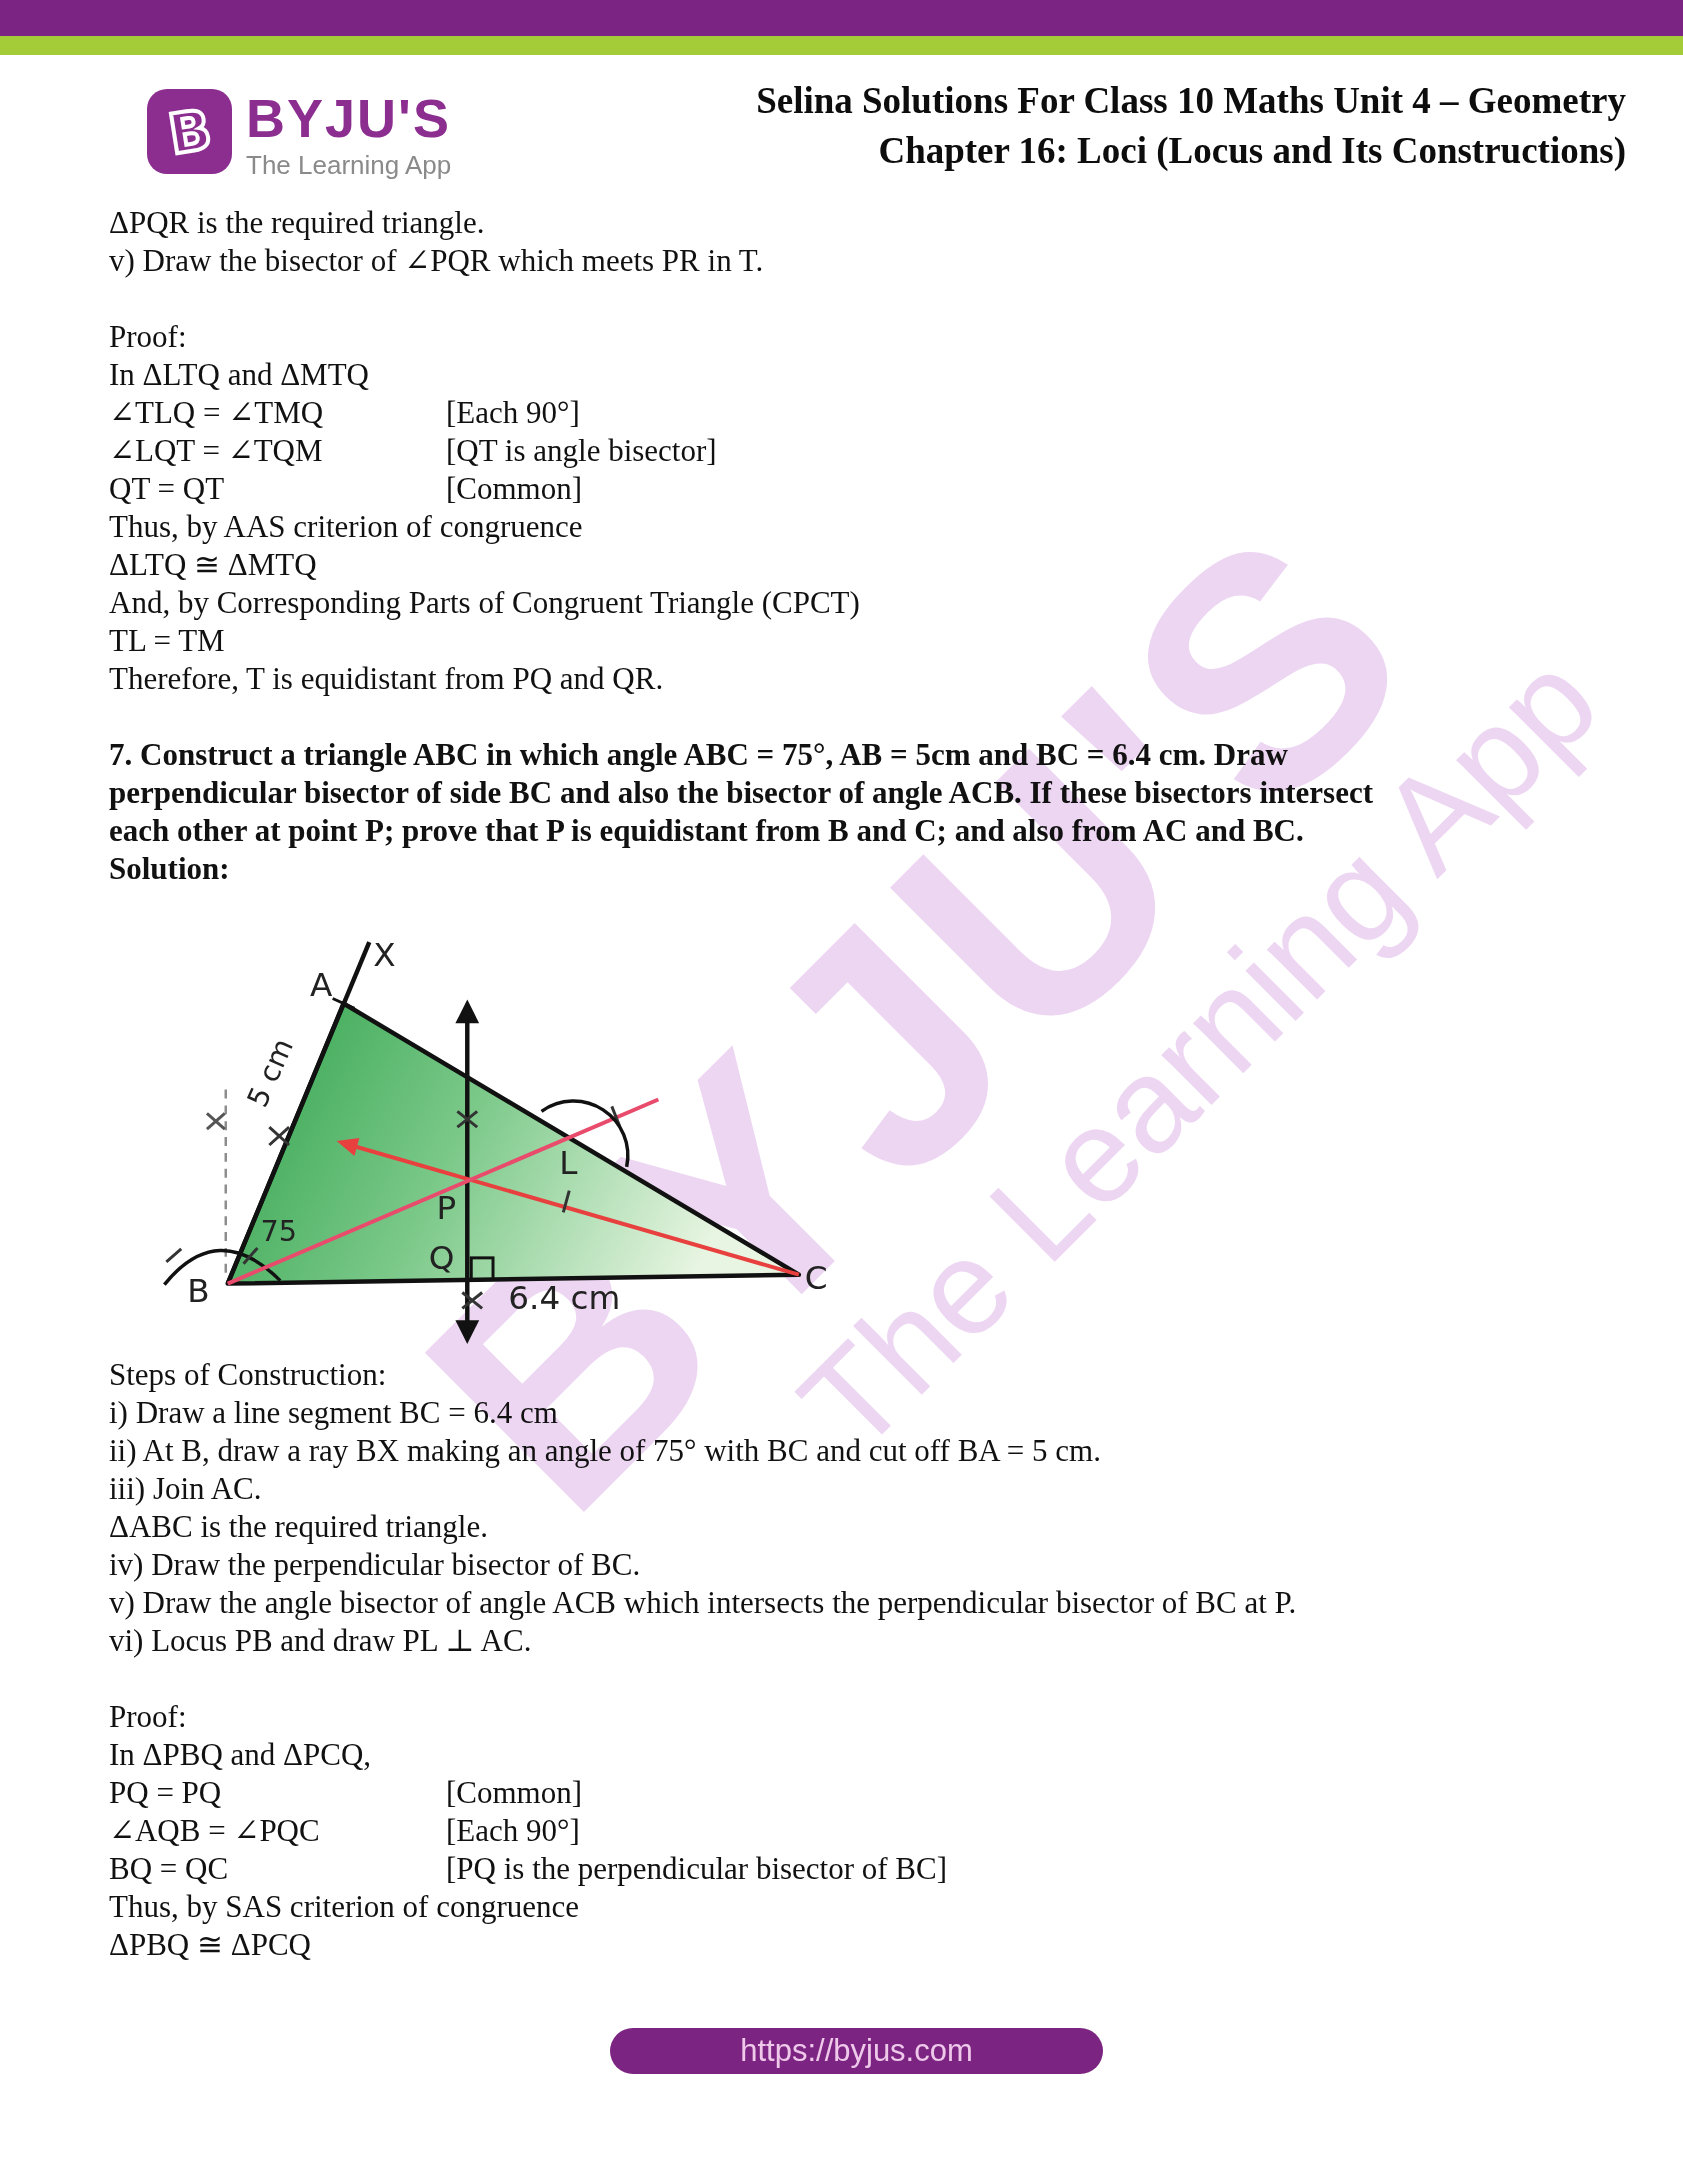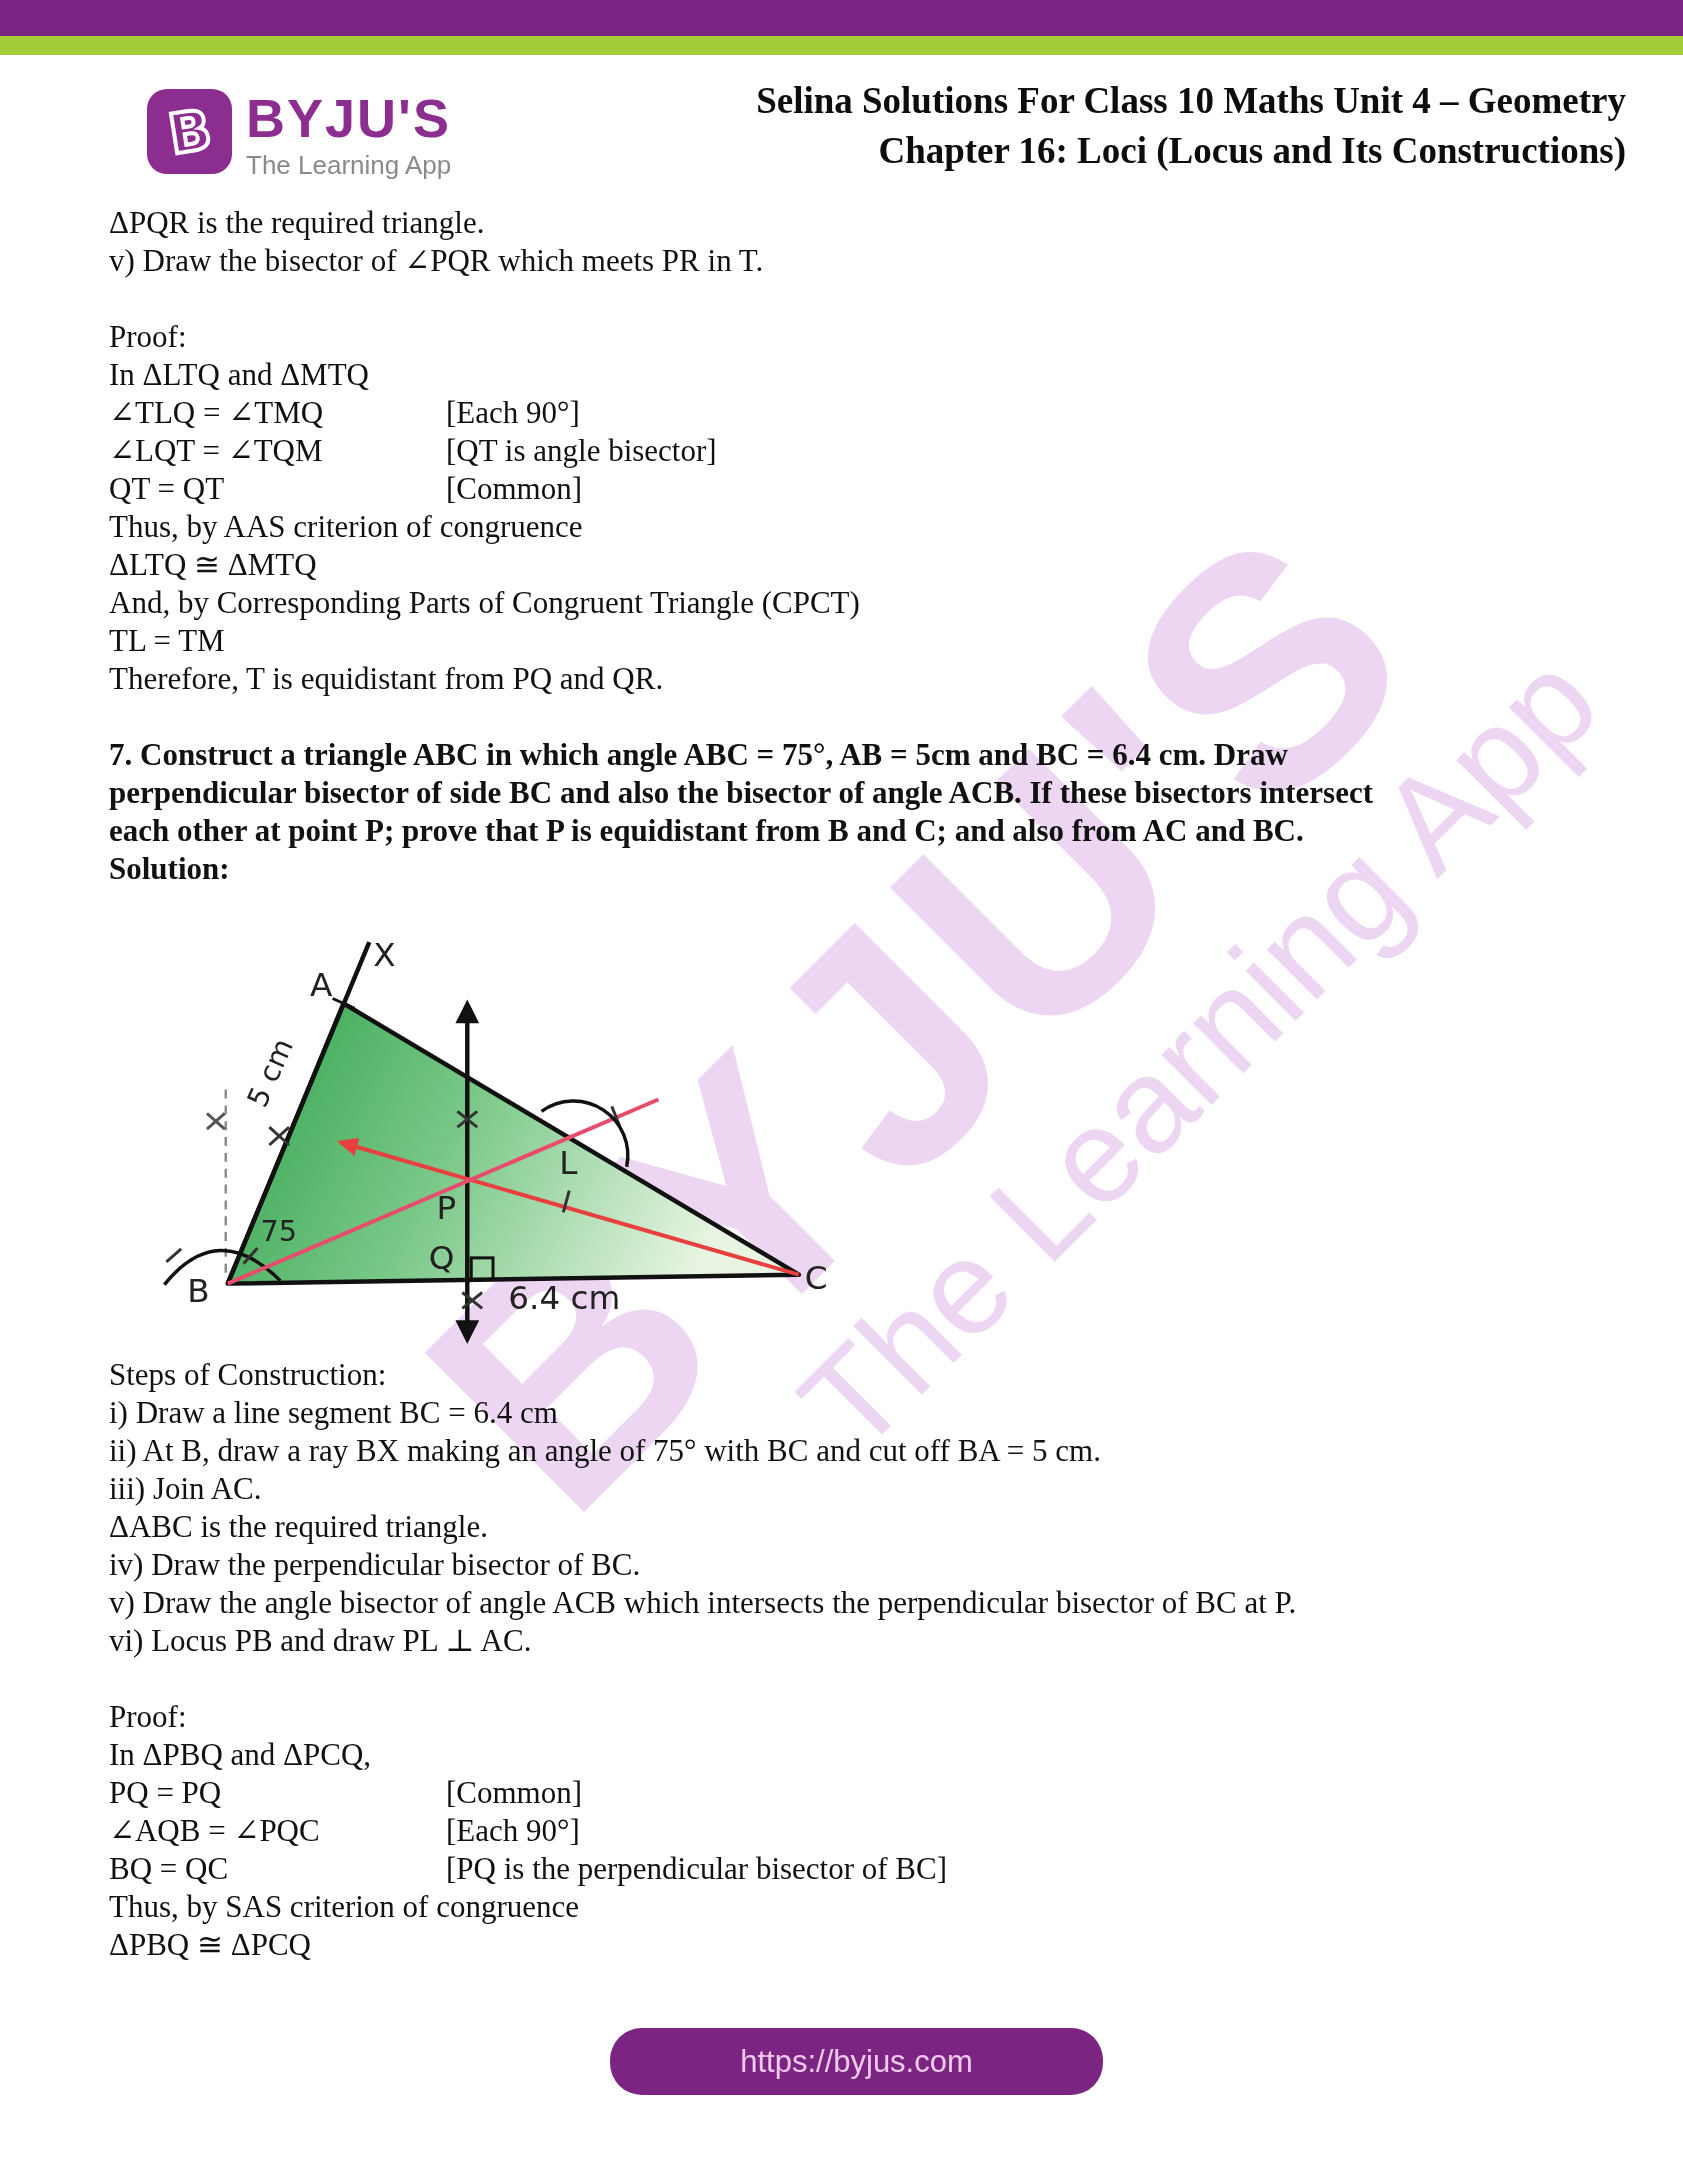--- a/index.html
+++ b/index.html
@@ -43,21 +43,21 @@
   .b { font-weight:bold; }
   .prow { display:flex; }
   .prow .lhs { min-width:337px; }
 
   
   .figure { position:absolute; left:104px; top:926px; z-index:2; }
   .fig-label { font-family:"DejaVu Sans","Liberation Sans",sans-serif; fill:#222222; font-size:33px; }
   .fig-small { font-family:"DejaVu Sans","Liberation Sans",sans-serif; fill:#222222; font-size:29px; }
 
   
-  .footer-pill { position:absolute; left:610px; top:2028px; width:493px; height:67px; z-index:3;
+  .footer-pill { position:absolute; left:610px; top:2028px; width:493px; height:46px; z-index:3;
                  background:#7c2482; border-radius:32px; display:flex; align-items:center; justify-content:center;
                  font-family:"Liberation Sans","DejaVu Sans",sans-serif; font-size:31px; color:#eec9ea; }
 </style>
 </head>
 <body>
 
 <div class="page">
 
   <div class="bar-purple"></div>
   <div class="bar-green"></div>

